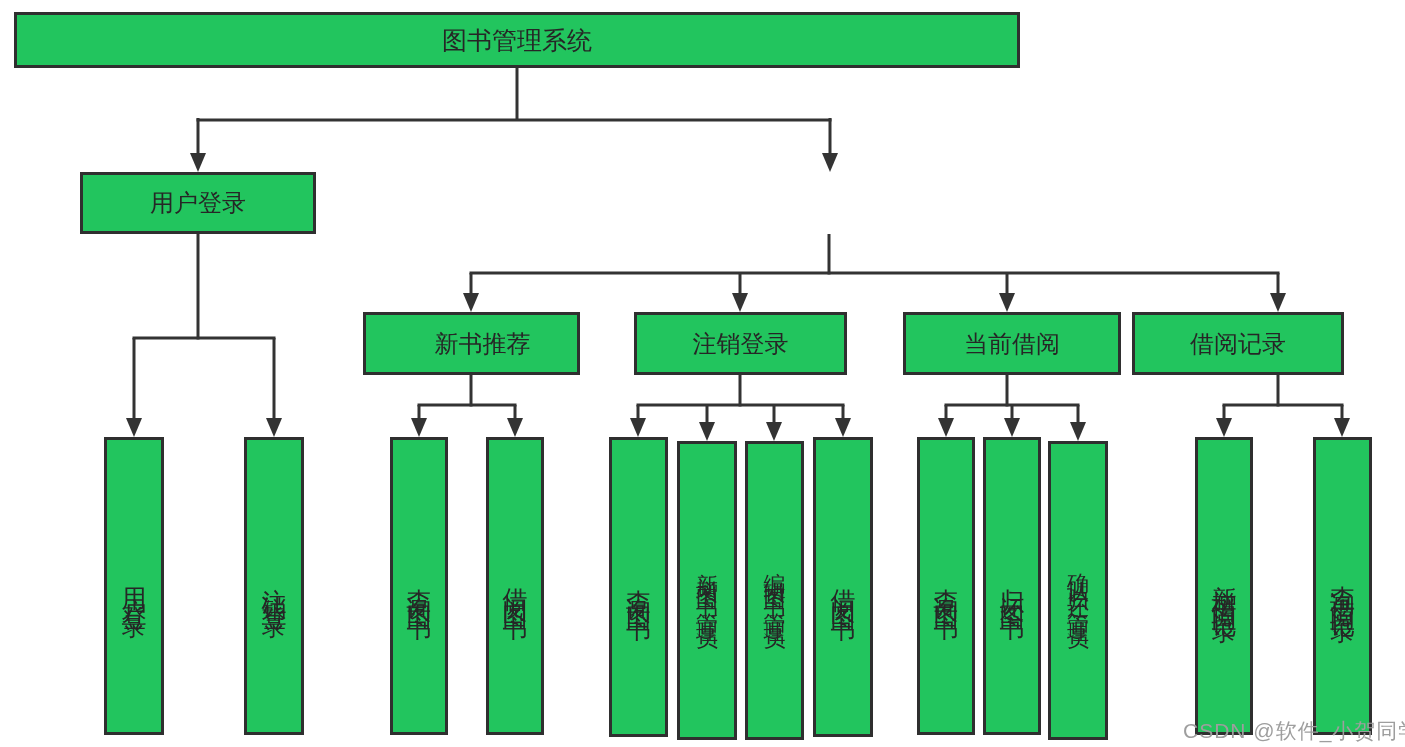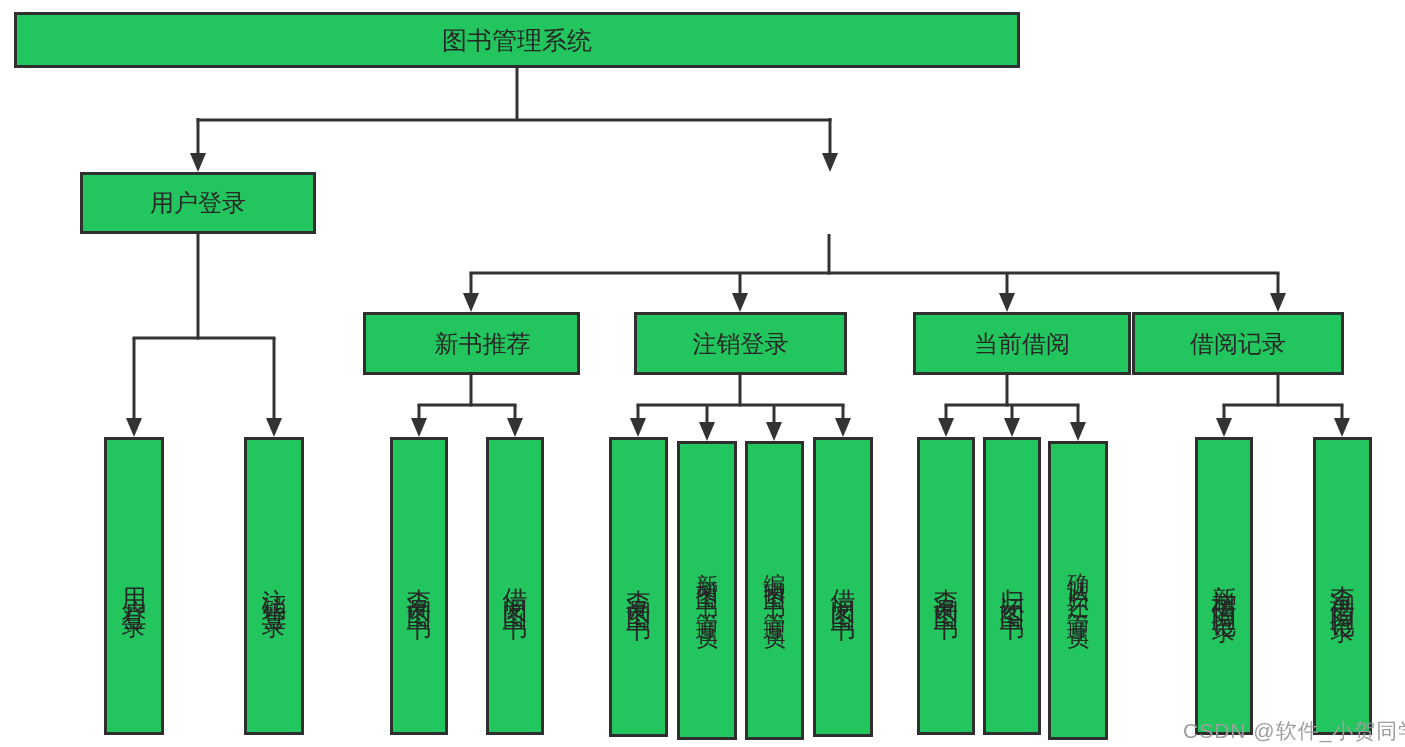--- a/index.html
+++ b/index.html
@@ -44,21 +44,21 @@
   }
   .v4{font-size:25px;letter-spacing:9px;}
   .v6{font-size:25px;letter-spacing:7px;}
   .v9{font-size:22px;letter-spacing:8px;}
   
   .b-root{left:14px;top:12px;width:1006px;height:56px;}
   .b-user{left:80px;top:172px;width:236px;height:62px;}
   .b-book{left:711px;top:172px;width:236px;height:62px;}
   .b-sec0{left:363px;top:312px;width:217px;height:63px;padding-left:22px;}
   .b-sec1{left:634px;top:312px;width:213px;height:63px;}
-  .b-sec2{left:903px;top:312px;width:218px;height:63px;margin-left:10px;}
+  .b-sec2{left:903px;top:312px;width:218px;height:63px;}
   .b-sec3{left:1132px;top:312px;width:212px;height:63px;}
   .b-l0{left:104px;top:437px;width:60px;height:298px;}
   .b-l1{left:244px;top:437px;width:60px;height:298px;}
   .b-l2{left:390px;top:437px;width:58px;height:298px;}
   .b-l3{left:486px;top:437px;width:58px;height:298px;}
   .b-l4{left:609px;top:437px;width:59px;height:300px;}
   .b-l5{left:677px;top:441px;width:60px;height:299px;}
   .b-l6{left:745px;top:441px;width:59px;height:299px;}
   .b-l7{left:813px;top:437px;width:60px;height:300px;}
   .b-l8{left:917px;top:437px;width:58px;height:298px;}

